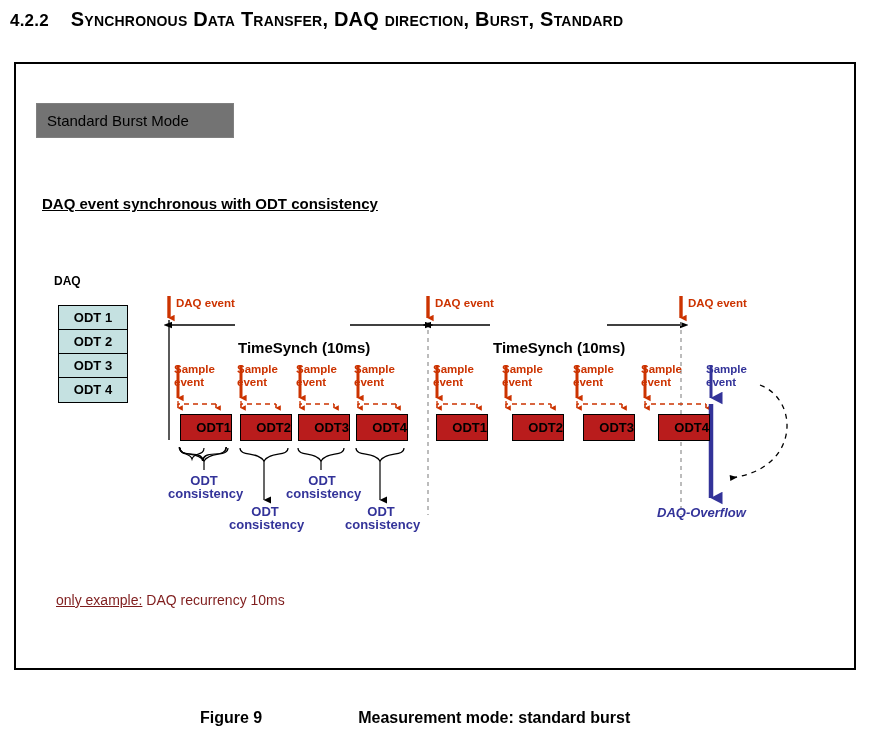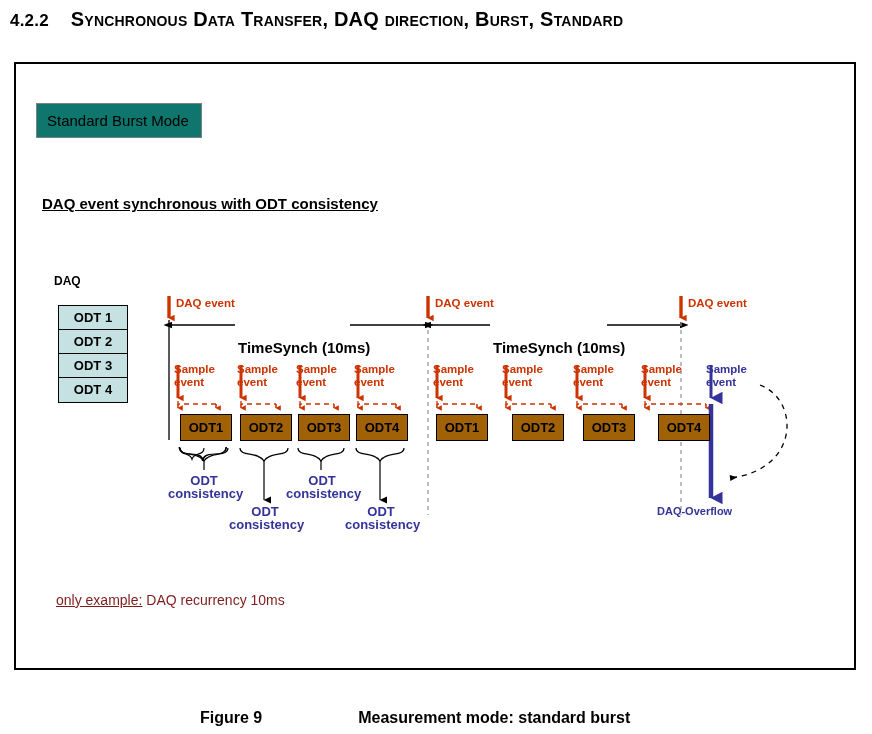--- a/index.html
+++ b/index.html
@@ -41,25 +41,25 @@
     border: 2px solid #000000;
     box-sizing: border-box;
     background: #ffffff;
   }
 
   
   #mode-box {
     position: absolute;
     left: 36px;
     top: 103px;
-    width: 166px;
+    width: 198px;
     height: 35px;
     border: 1px solid #808080;
     box-sizing: border-box;
-    background: #0f766e;
+    background: #737373;
     display: flex;
     align-items: center;
     padding-left: 10px;
     font-size: 15px;
     color: #000000;
   }
 
   
   #subtitle {
     position: absolute;
@@ -111,25 +111,25 @@
     pointer-events: none;
   }
 
   
   .tl-odt {
     position: absolute;
     width: 52px;
     height: 27px;
     border: 1px solid #000000;
     box-sizing: border-box;
-    background: #a16207;
+    background: #b91c1c;
     font-size: 13px;
     font-weight: bold;
     line-height: 25px;
-    text-align: center;
+    text-align: right;
     color: #000000;
   }
 
   
   .lbl {
     position: absolute;
     white-space: nowrap;
     font-size: 11.5px;
     font-weight: bold;
   }
@@ -144,22 +144,23 @@
   }
   .lbl-consistency {
     color: #333399;
     font-size: 13px;
     font-weight: bold;
     text-align: center;
     line-height: 13px;
   }
   .lbl-overflow {
     color: #333399;
-    font-size: 11px;
-    font-weight: bold;
+    font-size: 13px;
+    font-weight: bold;
+    font-style: italic;
   }
 
   
   #footnote {
     position: absolute;
     left: 56px;
     top: 592px;
     font-size: 14px;
     color: #7f1d1d;
     white-space: nowrap;

